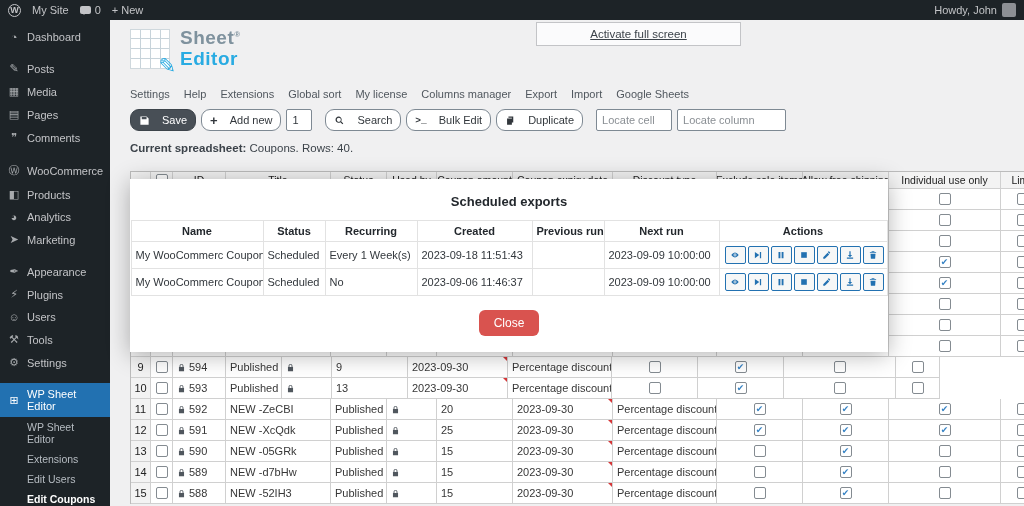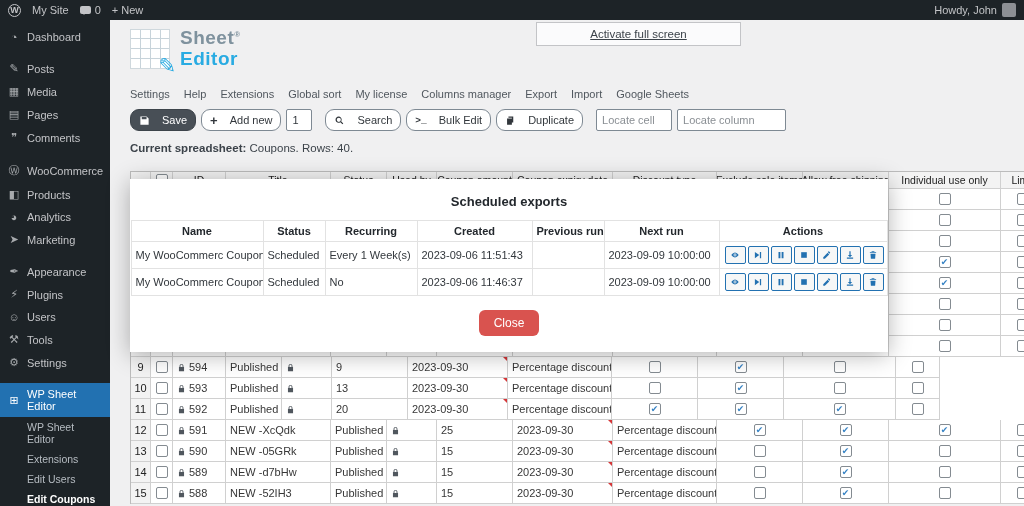--- a/index.html
+++ b/index.html
@@ -590,20 +590,21 @@
             <div class="gc hd col-num">11</div>
             <div class="gc cc col-sel">
               <span class="cb"></span>
             </div>
             <div class="gc col-id">
               <svg class="lk" viewBox="0 0 12 12">
                 <use href="#i-lock"></use>
               </svg>
               <span>592</span>
             </div>
+            <div class="gc col-title">NEW -ZeCBI</div>
             <div class="gc col-status">Published</div>
             <div class="gc col-used">
               <svg class="lk" viewBox="0 0 12 12">
                 <use href="#i-lock"></use>
               </svg>
               <span></span>
             </div>
             <div class="gc col-amt">20</div>
             <div class="gc col-exp has-note">2023-09-30</div>
             <div class="gc col-dis">Percentage discount</div>
@@ -786,21 +787,21 @@
           <th>Previous run</th>
           <th>Next run</th>
           <th>Actions</th>
         </tr>
       </thead>
     <tbody id="m-body">
         <tr>
           <td>My WooCommerc Coupons</td>
           <td>Scheduled</td>
           <td>Every 1 Week(s)</td>
-          <td>2023-09-06 11:51:43</td>
+          <td>2023-09-18 11:51:43</td>
           <td></td>
           <td>2023-09-09 10:00:00</td>
           <td class="acts"><span class="abtn">
               <svg viewBox="0 0 16 16">
                 <use href="#i-view"></use>
               </svg>
             </span><span class="abtn">
               <svg viewBox="0 0 16 16">
                 <use href="#i-run-now"></use>
               </svg>

